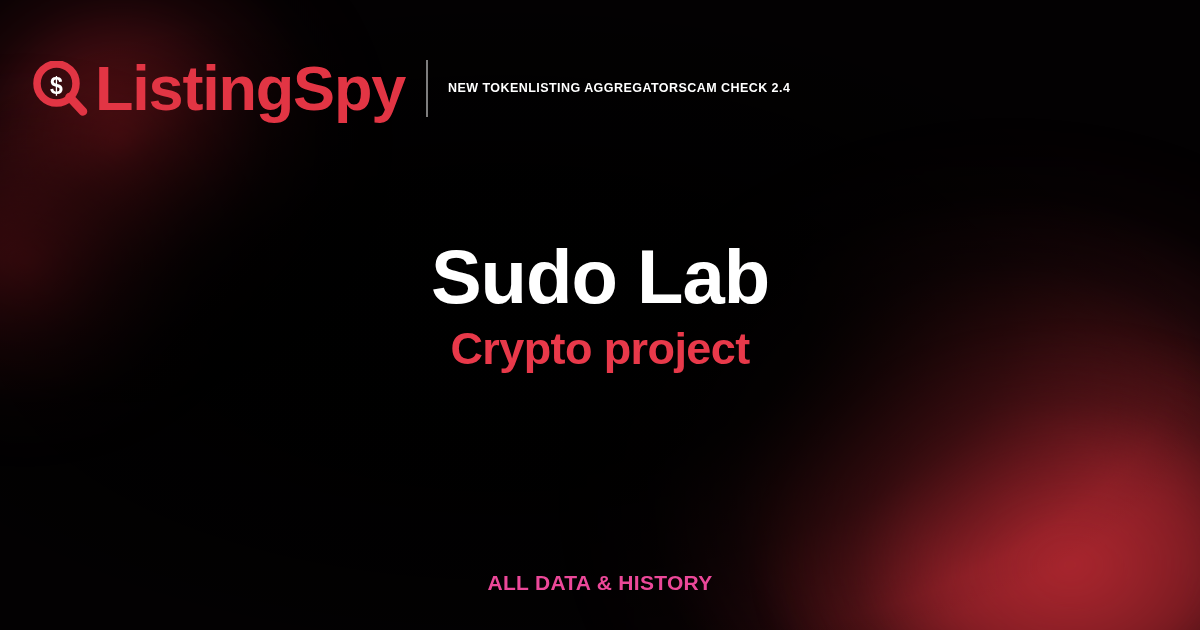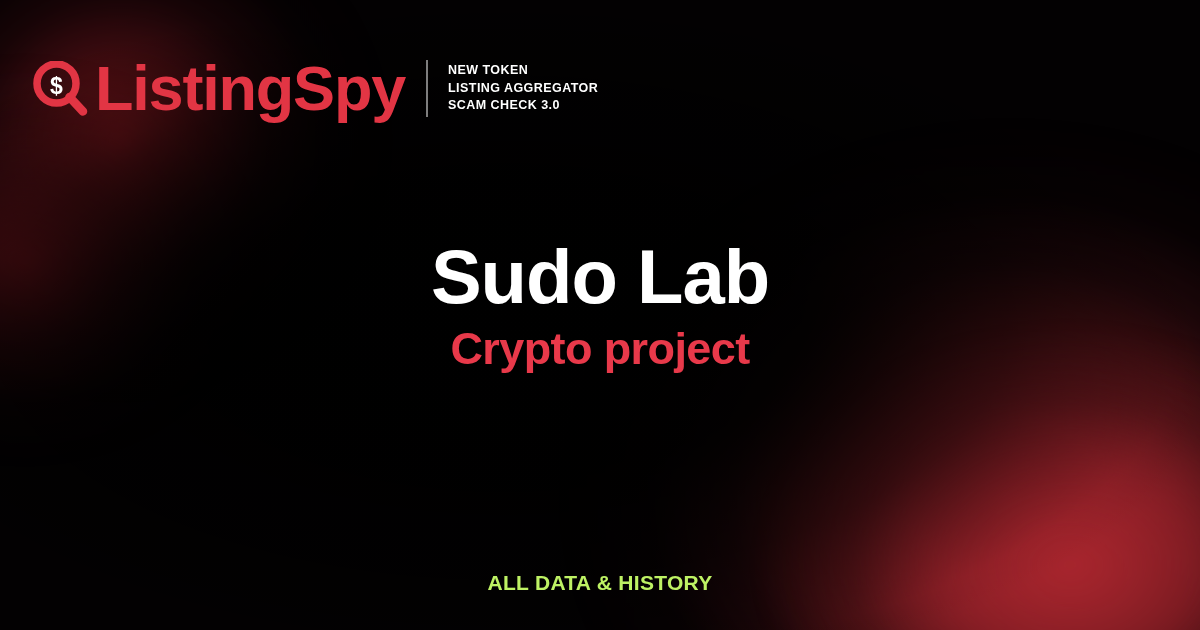--- a/index.html
+++ b/index.html
@@ -124,21 +124,20 @@
     width: 2px;
     height: 57px;
     background: #7e7e7e;
     margin-left: 21px;
     margin-right: 20px;
     flex: 0 0 auto;
   }
 
   .brand-tagline {
     display: flex;
-    flex-direction: column;
     justify-content: center;
     color: #ffffff;
     font-size: 12.5px;
     font-weight: bold;
     letter-spacing: 0.45px;
     line-height: 1.42;
     white-space: nowrap;
   }
 
   
@@ -174,21 +173,21 @@
     left: 0;
     right: 0;
     bottom: 35px;
     text-align: center;
     z-index: 5;
   }
 
   .footer-text {
     font-size: 21px;
     font-weight: bold;
-    color: #bef264;
+    color: #ec4899;
     letter-spacing: 0.3px;
   }
 </style>
 </head>
 <body>
 
 <div class="og-card">
 
   <div class="bg-layer">
     <div class="glow-topleft"></div>
@@ -206,21 +205,21 @@
       <text x="23.5" y="32.5" text-anchor="middle" fill="#ffffff" font-family="Liberation Sans, sans-serif" font-size="23" font-weight="bold">$</text>
     </svg>
 
     <div class="brand-word" style="color:#e23544;">ListingSpy</div>
 
     <div class="brand-divider"></div>
 
     <div class="brand-tagline">
       <span>NEW TOKEN</span>
       <span>LISTING AGGREGATOR</span>
-      <span>SCAM CHECK 3.0</span>
+      <span>SCAM CHECK 2.4</span>
     </div>
   </div>
 
   <div class="hero">
     <h1 class="hero-title">Sudo Lab</h1>
     <h2 class="hero-subtitle" style="color:#e8394a;">Crypto project</h2>
   </div>
 
   <div class="footer">
     <span class="footer-text">ALL DATA &amp; HISTORY</span>

